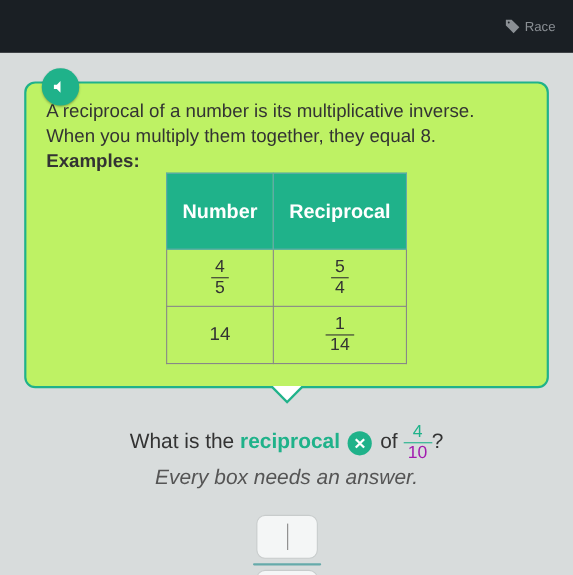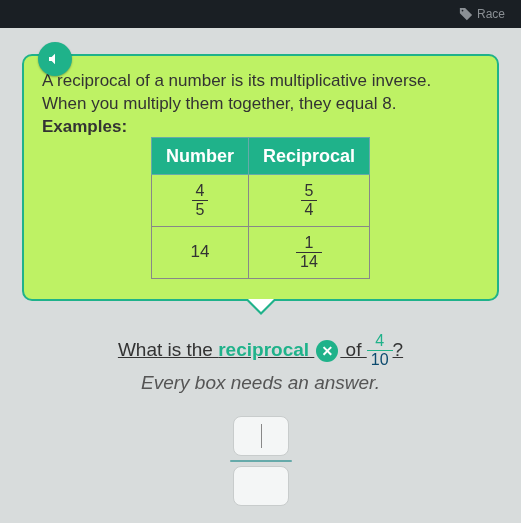--- a/index.html
+++ b/index.html
@@ -5,21 +5,21 @@
   * { box-sizing: border-box; margin: 0; padding: 0; }
   body {
     width: 521px;
     height: 523px;
     background: #d8dcdc;
     font-family: Arial, Helvetica, sans-serif;
     position: relative;
     overflow: hidden;
   }
   .topbar {
-    height: 28px;
+    height: 48px;
     background: #1a1f24;
     width: 100%;
     display: flex;
     align-items: center;
     justify-content: flex-end;
     padding-right: 16px;
     color: #8a8f94;
     font-size: 12px;
   }
   .topbar .icon { width: 14px; height: 14px; margin-right: 4px; display: inline-block; }
@@ -44,42 +44,42 @@
   table.recip {
     border-collapse: collapse;
     margin: 0 auto;
     font-size: 17px;
     color: #333;
   }
   table.recip th {
     background: #1fb28a;
     color: #fff;
     font-weight: bold;
-    padding: 6px 14px;
+    padding: 22px 14px;
     border: 1px solid #6aa;
     font-size: 18px;
   }
   table.recip td {
     border: 1px solid #888;
     padding: 6px 22px;
     text-align: center;
     vertical-align: middle;
     height: 52px;
   }
   .frac {
     display: inline-block;
     text-align: center;
     vertical-align: middle;
     line-height: 1;
     font-size: 16px;
   }
   .frac .n { display: block; border-bottom: 1.5px solid #333; padding: 0 4px 1px 4px; }
   .frac .d { display: block; padding: 1px 4px 0 4px; }
   .frac-green .n { border-bottom-color: #1fb28a; color: #1fb28a; }
-  .frac-green .d { color: #0c4a6e; }
+  .frac-green .d { color: #a21caf; }
   .speaker-btn {
     position: absolute;
     top: -14px;
     left: 14px;
     width: 34px;
     height: 34px;
     background: #1fb28a;
     border-radius: 50%;
     display: flex;
     align-items: center;
@@ -105,21 +105,20 @@
     width: 0; height: 0;
     border-left: 13px solid transparent;
     border-right: 13px solid transparent;
     border-top: 13px solid #ffffff;
   }
   .question {
     text-align: center;
     margin-top: 32px;
     font-size: 19px;
     color: #333;
-    text-decoration: underline;
   }
   .question .keyword { color: #1fb28a; font-weight: bold; }
   .hint-badge {
     display: inline-flex;
     width: 22px; height: 22px;
     background: #1fb28a;
     border-radius: 50%;
     align-items: center;
     justify-content: center;
     color: #fff;

